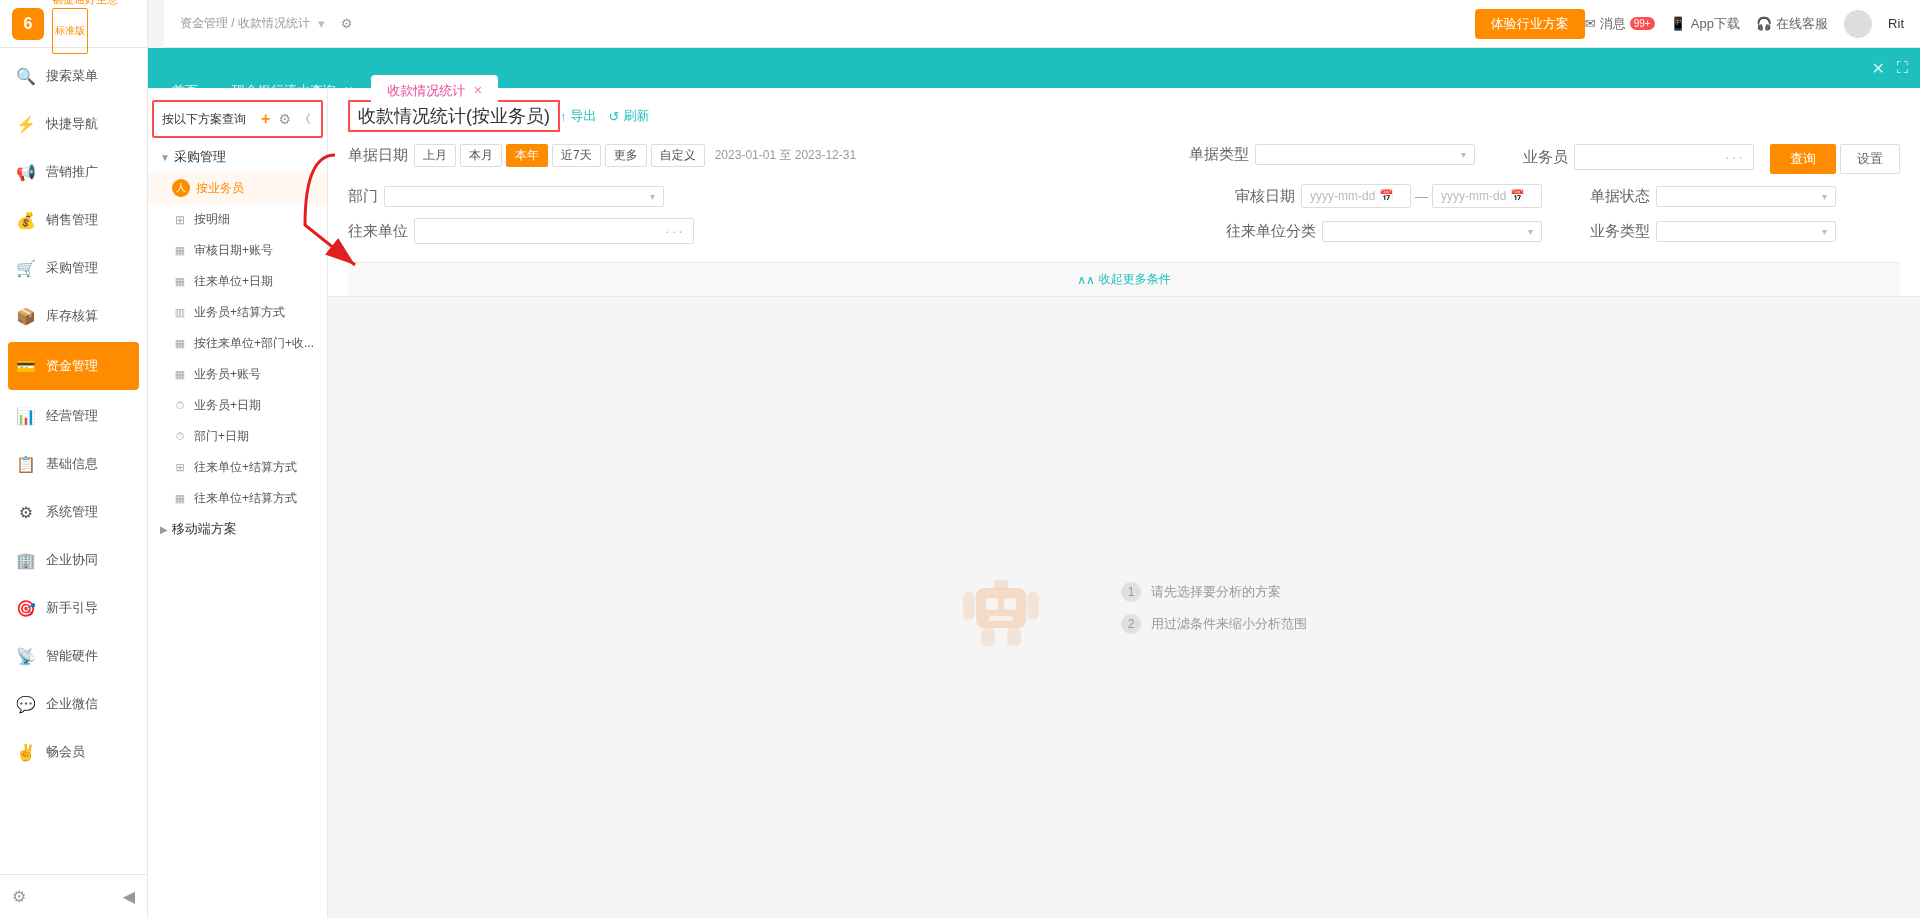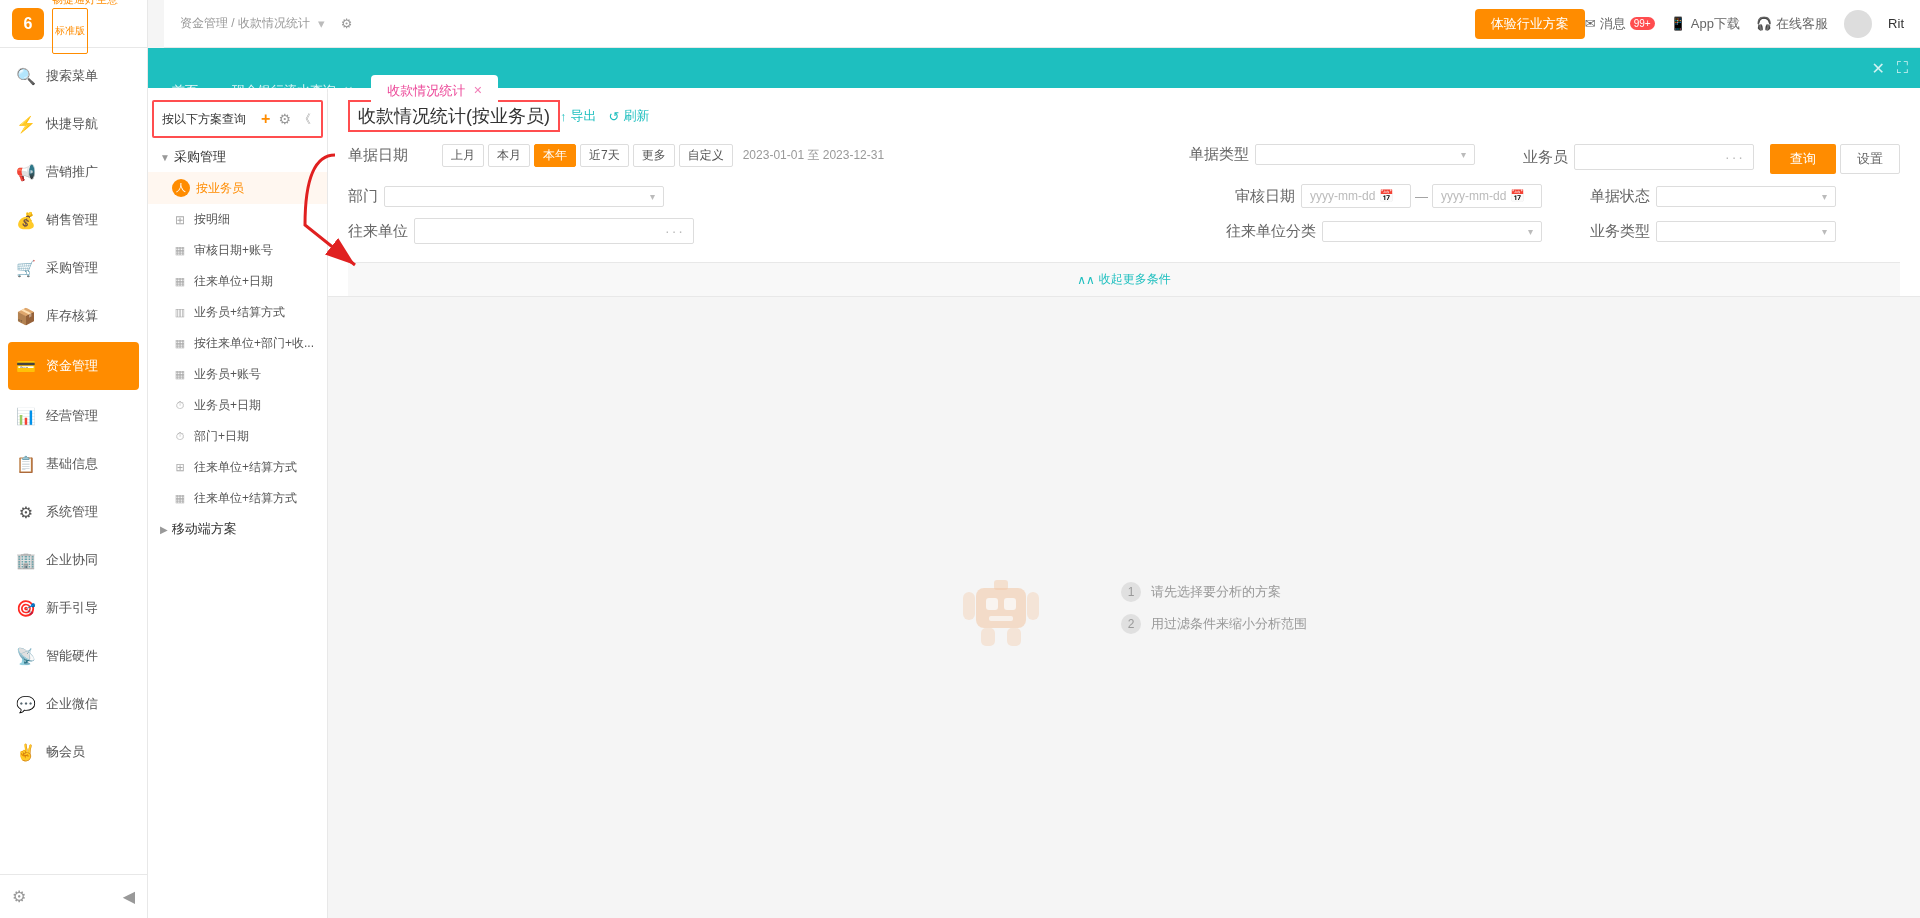--- a/index.html
+++ b/index.html
@@ -62,21 +62,21 @@
     .page-title-row { display: flex; align-items: center; justify-content: flex-start; margin-bottom: 12px; }
     .page-title { font-size: 18px; font-weight: 500; color: #333; border: 2px solid #ff4d4f; padding: 2px 8px; display: inline-block; }
     .page-actions { display: flex; align-items: center; gap: 12px; }
     .action-btn { display: flex; align-items: center; gap: 4px; color: #1ebfbf; cursor: pointer; font-size: 13px; }
 
     
     .filter-area { padding: 8px 20px; background: #fff; }
     .filter-row { display: flex; align-items: center; gap: 16px; margin-bottom: 10px; flex-wrap: wrap; }
     .filter-item { display: flex; align-items: center; gap: 6px; }
     .filter-label { color: #666; font-size: 15px; white-space: nowrap; }
-    .date-shortcuts { display: flex; align-items: center; gap: 4px; margin-left: 28px; }
+    .date-shortcuts { display: flex; align-items: center; gap: 4px; }
     .date-btn { padding: 2px 8px; border: 1px solid #ddd; border-radius: 2px; cursor: pointer; font-size: 12px; color: #555; background: #fff; }
     .date-btn.active { background: #ff8c00; color: white; border-color: #ff8c00; }
     .date-range-text { color: #999; font-size: 12px; }
     .select-field { display: flex; align-items: center; gap: 4px; min-width: 200px; border: 1px solid #ddd; border-radius: 2px; padding: 4px 8px; background: #fff; cursor: pointer; }
     .select-field .placeholder { color: #bbb; font-size: 12px; flex: 1; }
     .select-field .arrow { color: #bbb; font-size: 10px; }
     .select-field .dots { color: #bbb; font-size: 14px; letter-spacing: 2px; }
     .date-input-range { display: flex; align-items: center; gap: 4px; }
     .date-input { border: 1px solid #ddd; border-radius: 2px; padding: 4px 8px; font-size: 12px; color: #bbb; min-width: 110px; display: flex; align-items: center; gap: 4px; }
     .date-dash { color: #999; }

